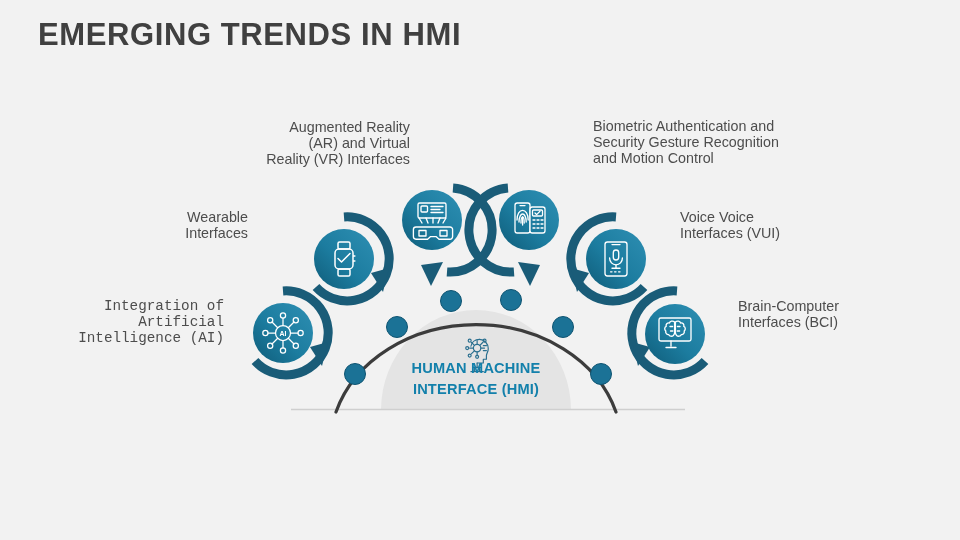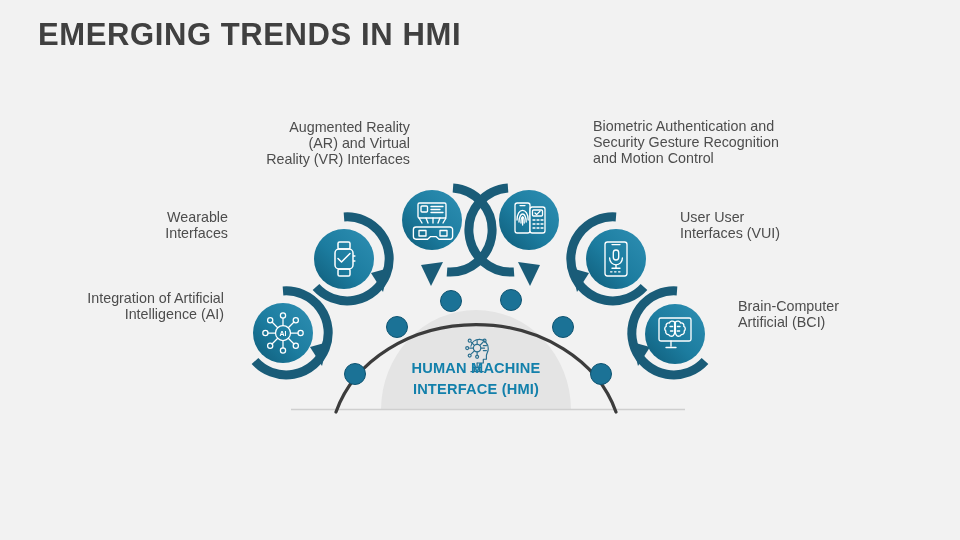--- a/index.html
+++ b/index.html
@@ -51,34 +51,34 @@
     white-space:pre-line;
   }
 </style>
 </head>
 <body>
 
 <div id="slide">
 
   <div id="title">EMERGING TRENDS IN HMI</div>
 
-  <div class="label r" style="left:24px;top:290px;width:200px;">Integration of Artificial
+  <div class="label r" style="left:24px;top:298px;width:200px;font-family:Liberation Mono, monospace;">Integration of Artificial
 Intelligence (AI)</div>
-  <div class="label r" style="left:88px;top:209px;width:140px;">Wearable
+  <div class="label r" style="left:108px;top:209px;width:140px;">Wearable
 Interfaces</div>
   <div class="label r" style="left:210px;top:119px;width:200px;">Augmented Reality
 (AR) and Virtual
 Reality (VR) Interfaces</div>
   <div class="label l" style="left:553px;top:118px;width:240px;margin-left:40px;">Biometric Authentication and
 Security Gesture Recognition
 and Motion Control</div>
-  <div class="label l" style="left:680px;top:209px;width:160px;">User User
+  <div class="label l" style="left:680px;top:209px;width:160px;">Voice Voice
 Interfaces (VUI)</div>
   <div class="label l" style="left:738px;top:298px;width:170px;">Brain-Computer
-Artificial (BCI)</div>
+Interfaces (BCI)</div>
 
   <svg id="diagram" viewBox="0 0 960 540" xmlns="http://www.w3.org/2000/svg">
     <defs>
       <linearGradient id="gcircle" x1="1" y1="0" x2="0" y2="1">
         <stop offset="0%" stop-color="#2e8fb3"></stop>
         <stop offset="55%" stop-color="#1c7c9f"></stop>
         <stop offset="100%" stop-color="#0f5c79"></stop>
       </linearGradient>
       <clipPath id="domeclip">
         <rect x="300" y="300" width="352" height="110"></rect>

